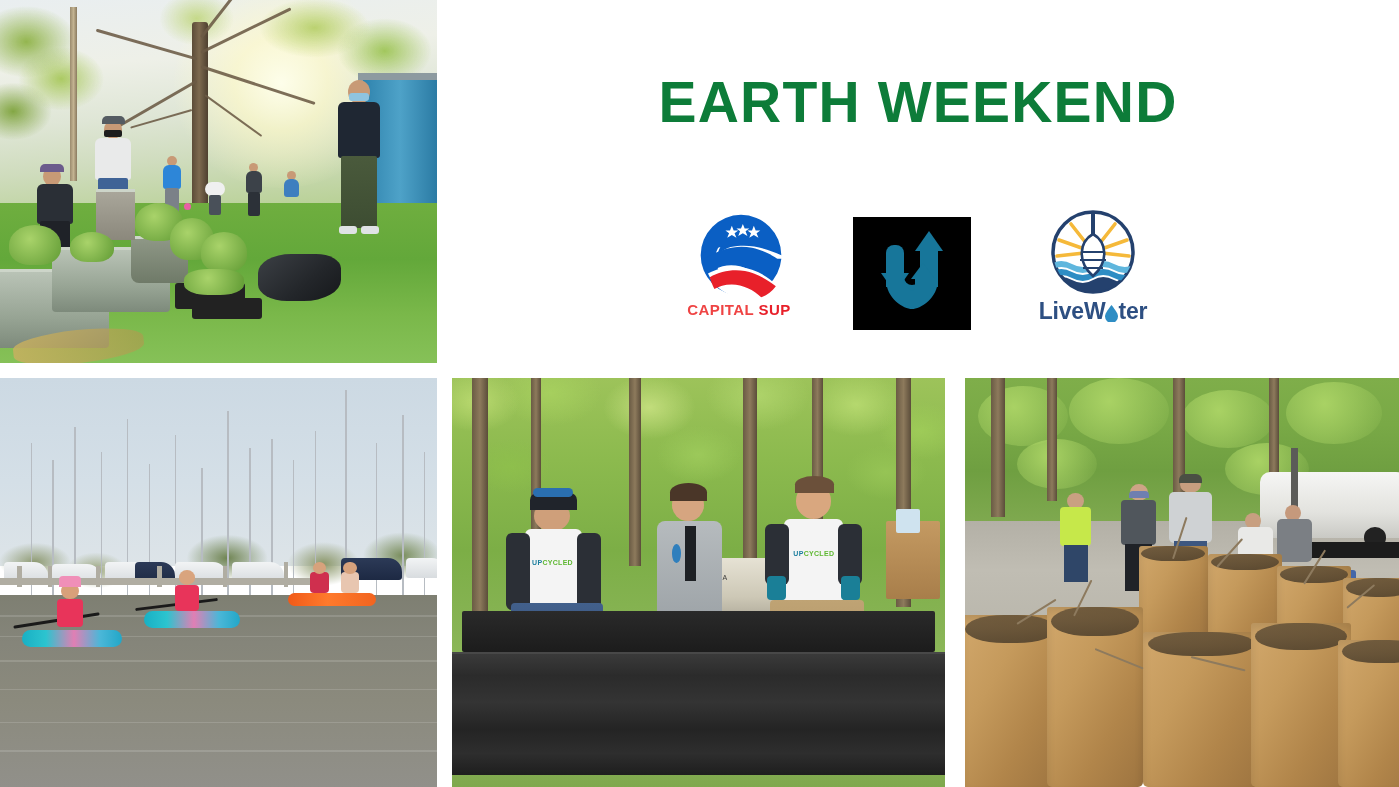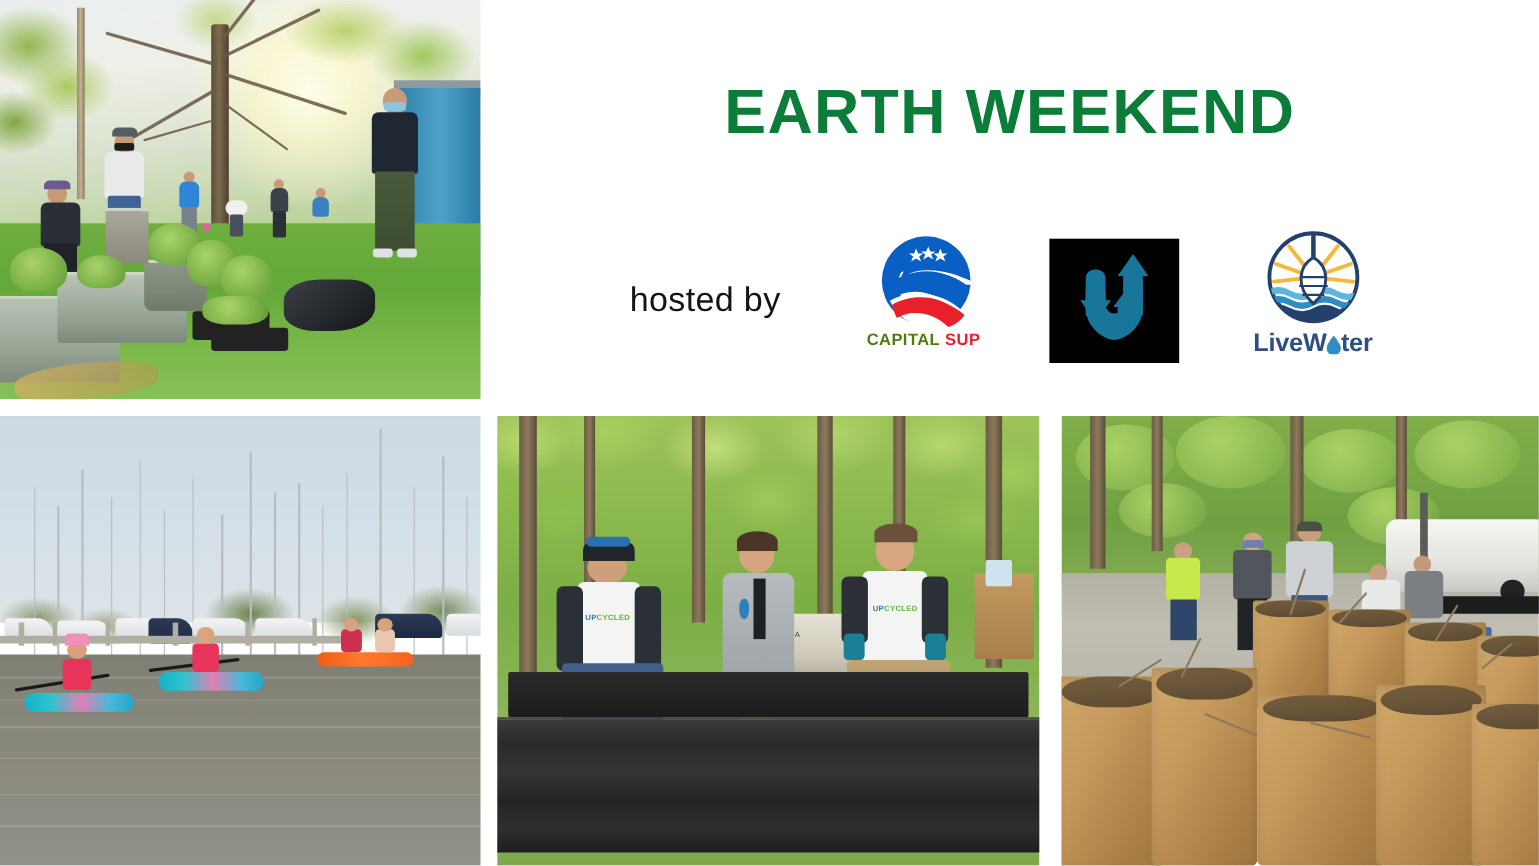--- a/index.html
+++ b/index.html
@@ -136,21 +136,21 @@
              display:flex; align-items:center; justify-content:center; gap:0; }
   .hosted { color:#141414; font-size:31px; font-weight:400; letter-spacing:.3px;
             margin-right:64px; font-family:"Liberation Sans", sans-serif; }
 
   .logo { position:relative; }
   
   .logo-capital { width:132px; height:120px; margin-right:48px; }
   .cap-mark { position:absolute; left:22px; top:0; width:92px; height:88px; }
   .cap-word { position:absolute; left:0; top:88px; width:132px; text-align:center;
               font-size:15px; font-weight:bold; letter-spacing:.4px; }
-  .cap-word .a { color:#4d7c0f;text-align:right; }
+  .cap-word .a { color:#ef4444;text-align:right; }
   .cap-word .b { color:#e8202a; }
 
   
   .logo-upcycled { width:118px; height:113px; margin-right:52px; background:#000; }
 
   
   .logo-livewater { width:140px; height:135px; }
   .lw-word { position:absolute; left:0; top:92px; width:140px; text-align:center;
              font-size:23px; font-weight:bold; color:#2d4f82; letter-spacing:-.2px; }
 </style>
@@ -458,21 +458,20 @@
   </div>
 
   <div class="panel">
 
     <div class="title">
       <span>EARTH WEEKEND</span>
     </div>
 
     <div class="hostrow">
 
-      <div class="hosted">hosted by</div>
 
       <div class="logo logo-capital">
         <svg class="cap-mark" viewBox="0 0 100 96">
           <path d="M50 2 A44 44 0 1 0 50 90 A44 44 0 0 0 94 50 L70 50 A24 24 0 1 1 50 26 Z" fill="#0a5fc4"></path>
           <path d="M50 2 A44 44 0 0 1 94 46 C80 40 64 34 46 36 C34 37 26 42 24 50
                    A26 26 0 0 1 50 24 Z" fill="#0a5fc4"></path>
           <circle cx="50" cy="46" r="44" fill="none" stroke="#0a5fc4" stroke-width="0"></circle>
           <path d="M8 44 A42 42 0 0 1 50 4 A42 42 0 0 1 92 44
                    C74 36 60 32 44 34 C28 36 16 40 8 44 Z" fill="#0a5fc4"></path>
           <path d="M10 50 C26 40 44 34 62 38 C76 41 86 47 92 52

